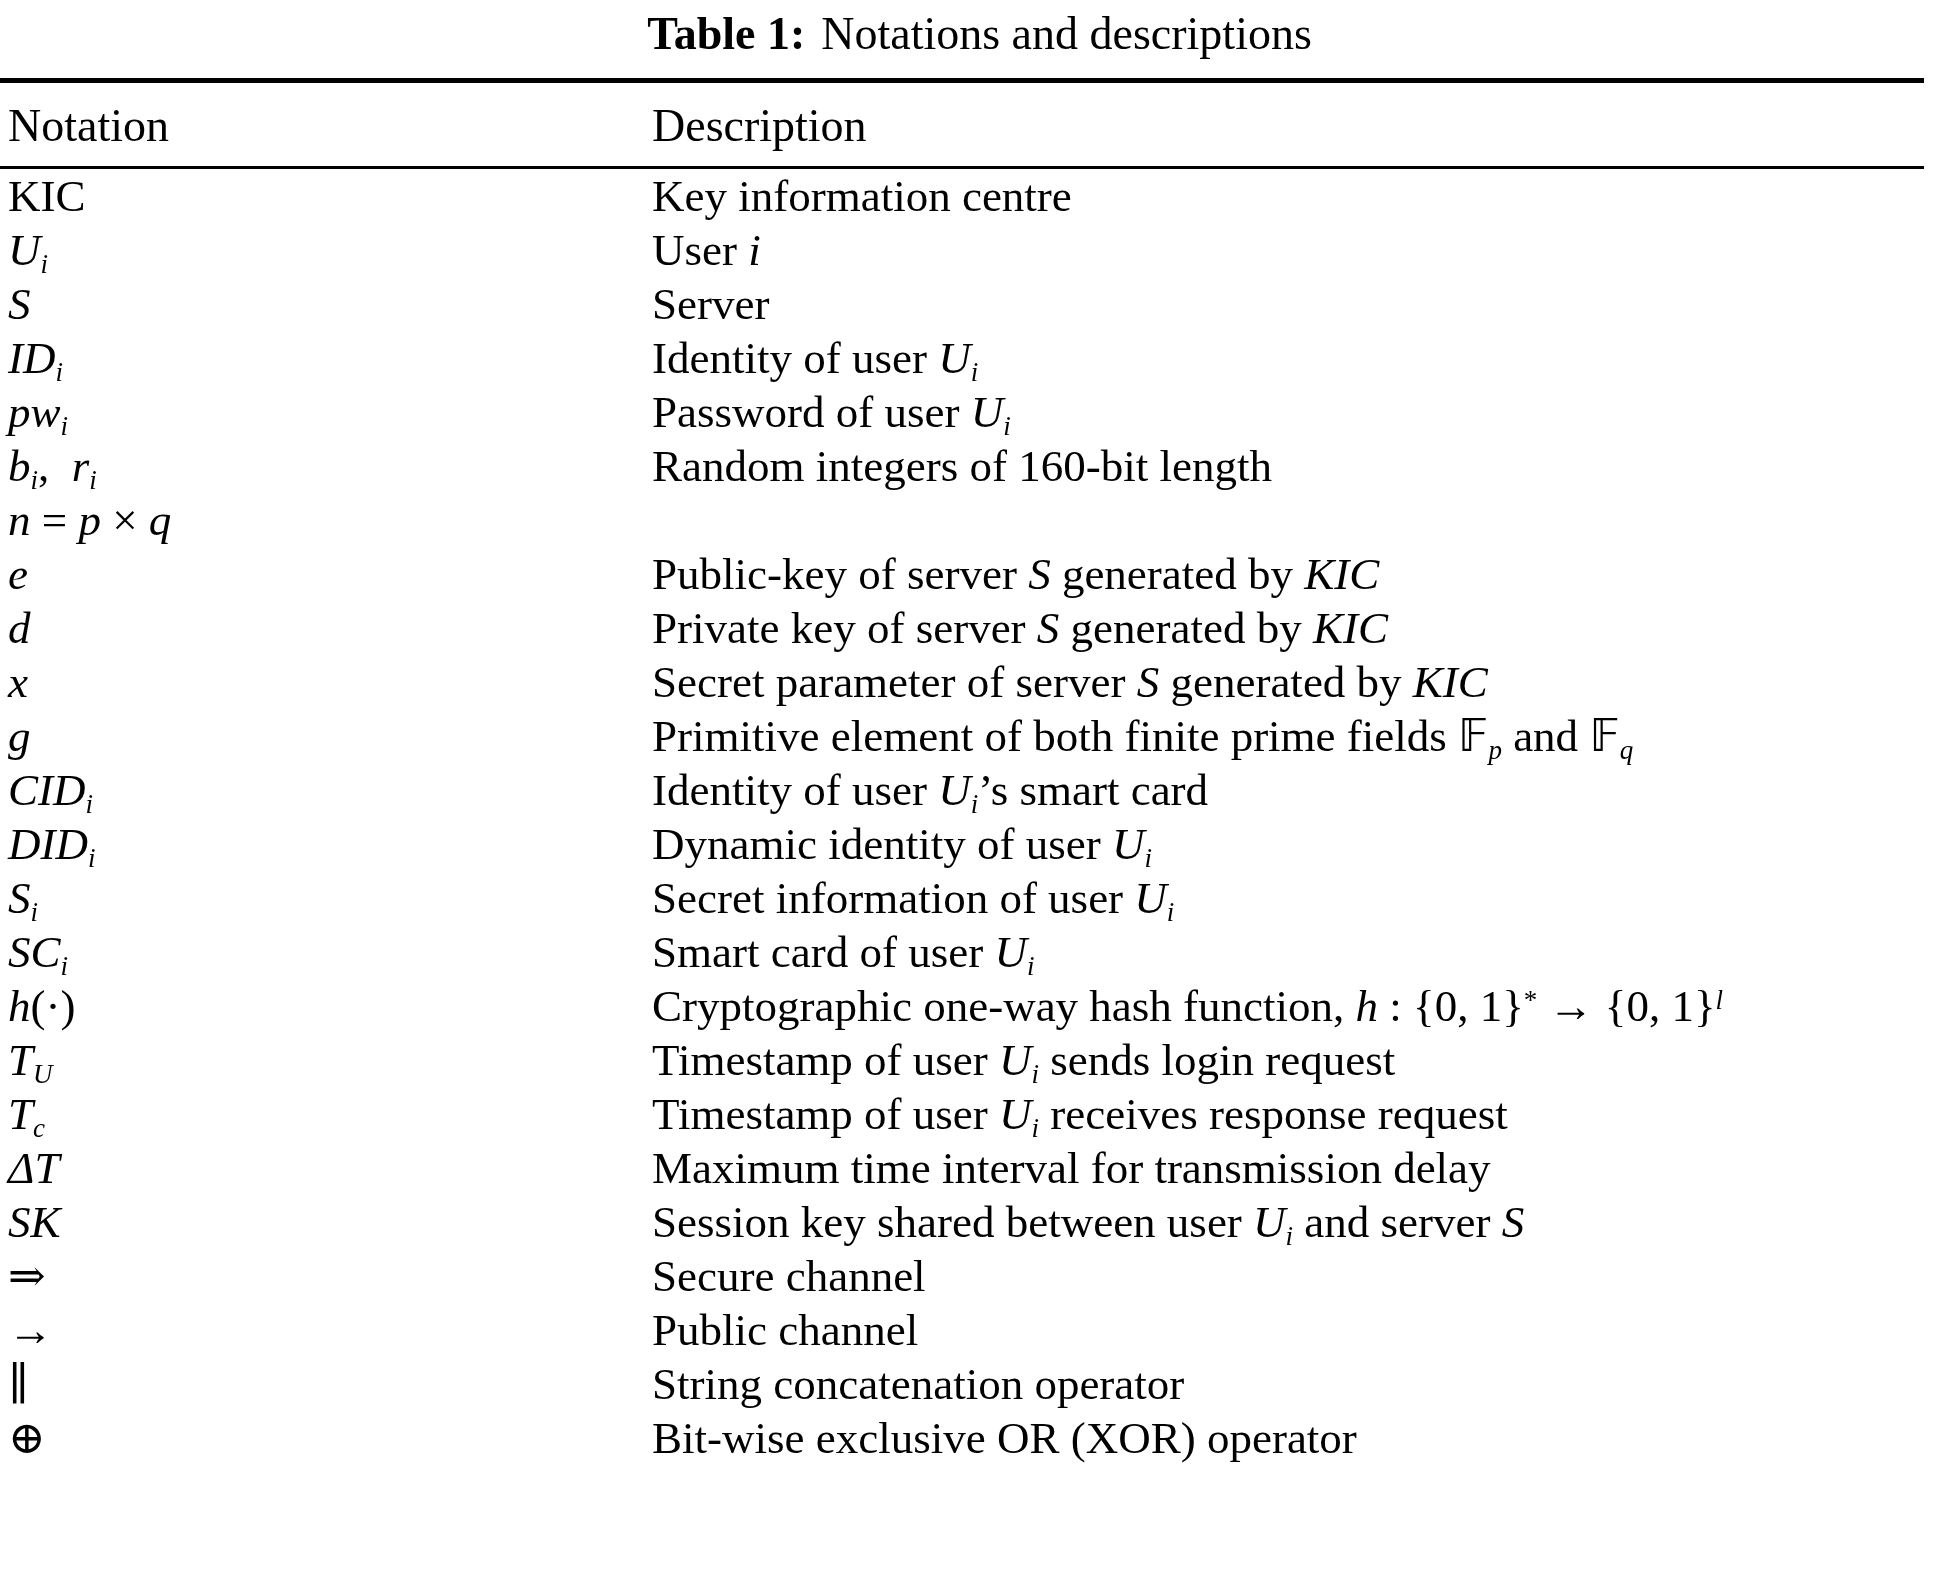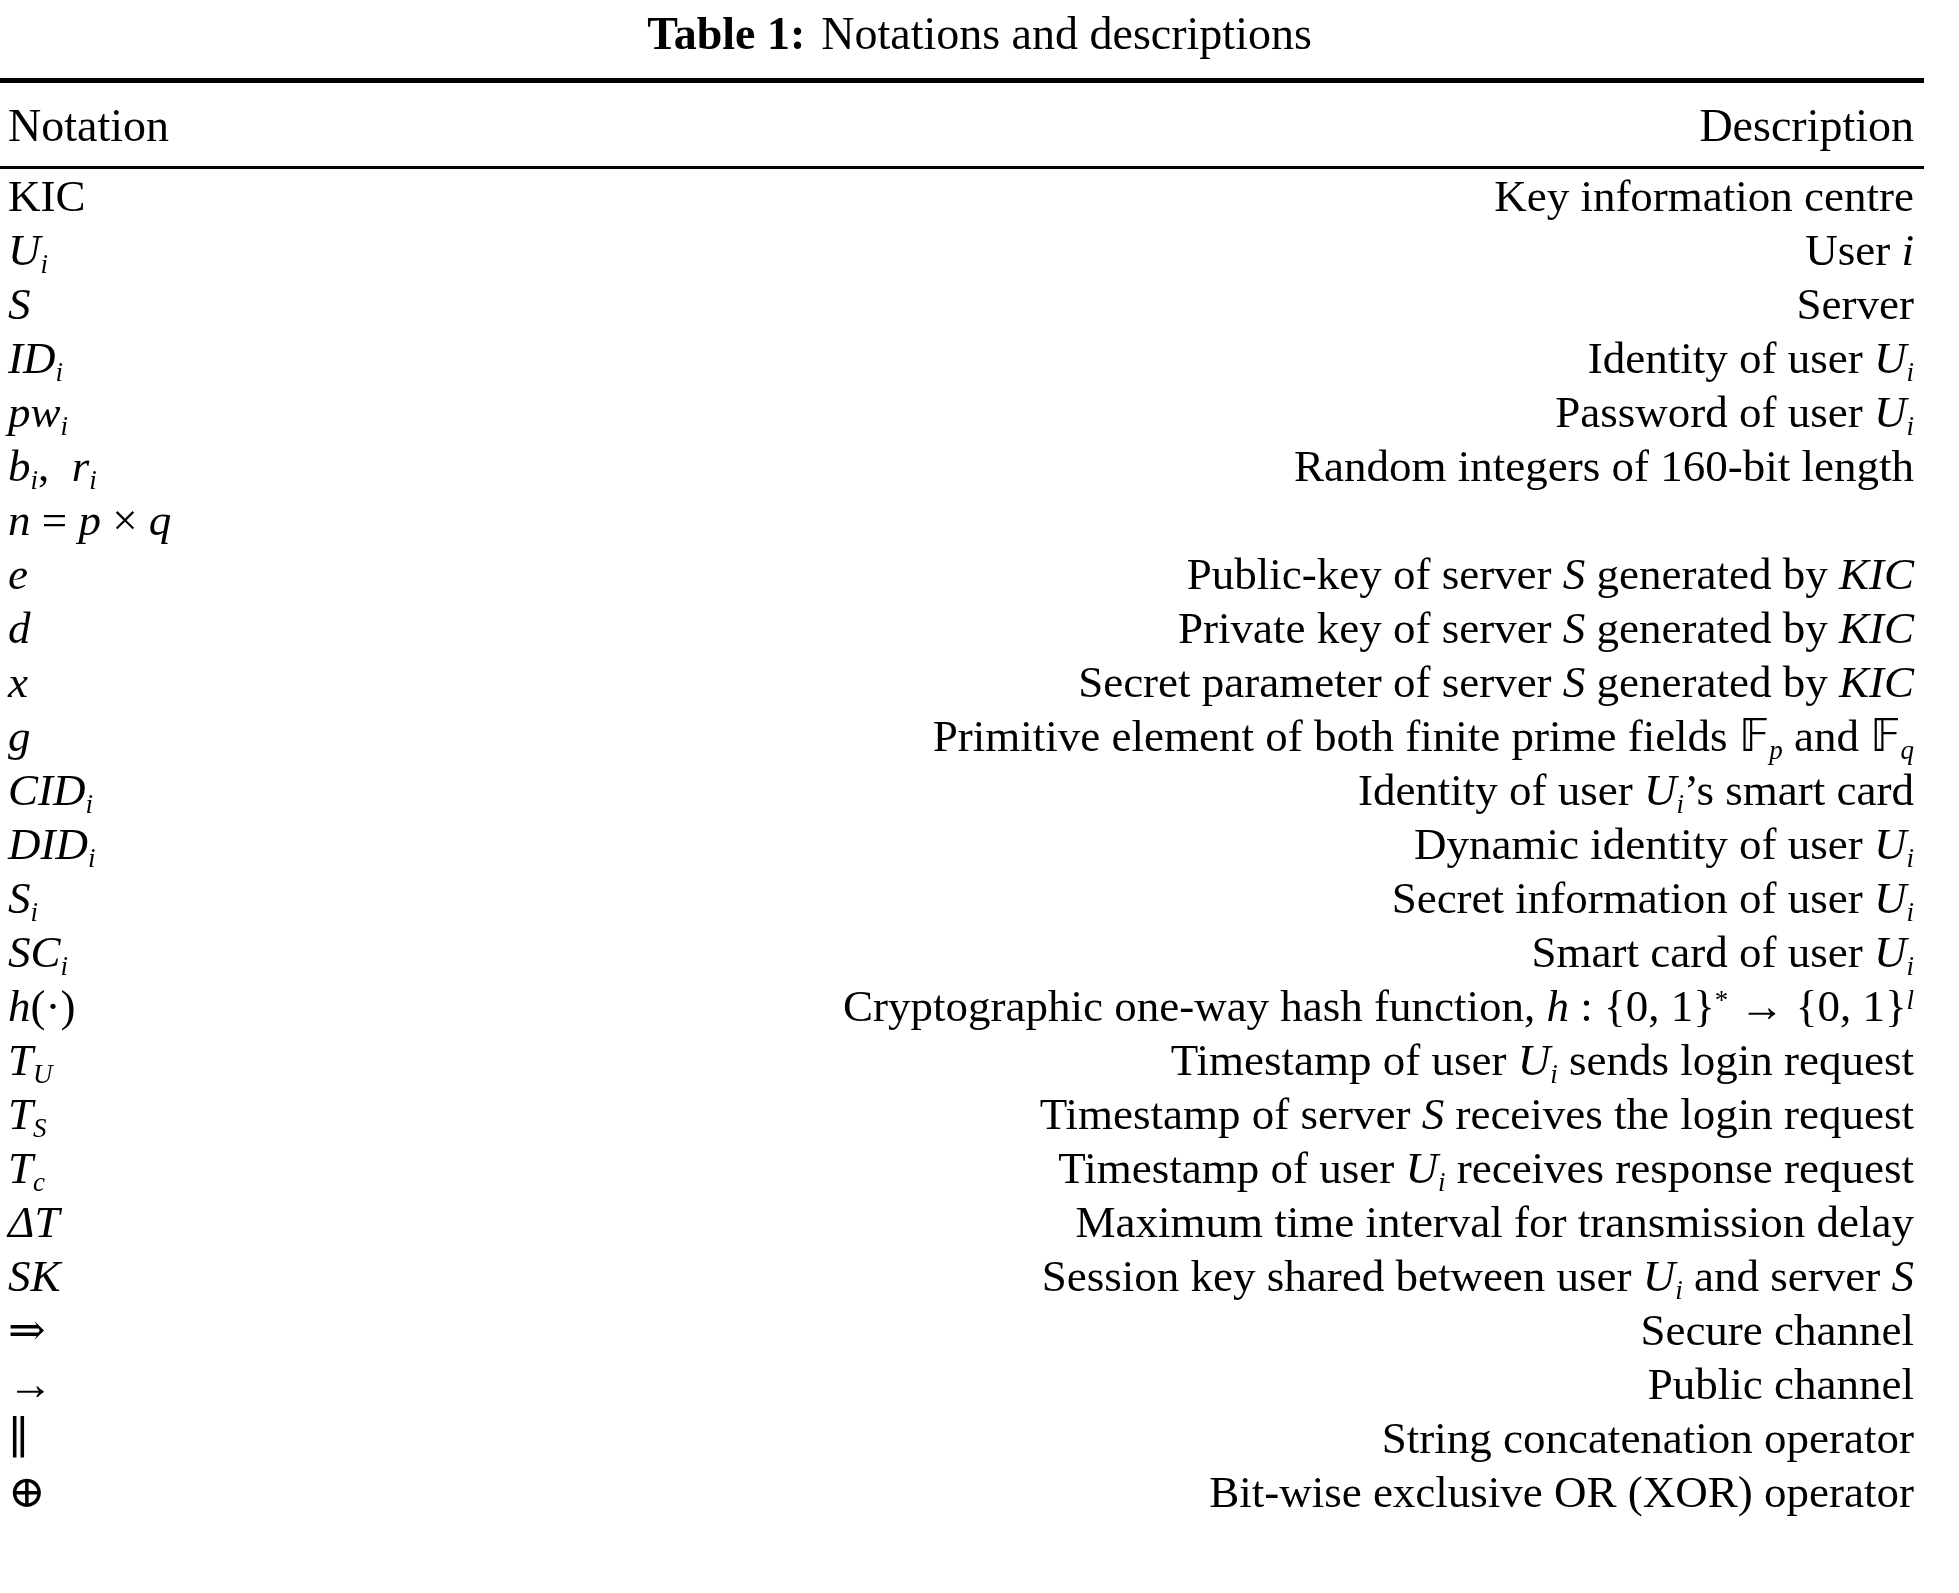--- a/index.html
+++ b/index.html
@@ -7,21 +7,21 @@
     width:1959px; height:1593px; overflow:hidden; color:#000;
     font-family:"Liberation Serif","DejaVu Serif",serif;
   }
   .caption { text-align:center; font-size:46px; padding-top:8px; line-height:52px; }
   .cap-label { font-weight:bold; margin-right:16px; }
   .tbl { width:1924px; }
   .rule-top { border-top:5px solid #000; margin-top:18px; }
   .hdr-row { display:flex; font-size:46px; padding:16px 0 14px 0; }
   .rule-mid { border-top:3px solid #000; }
   .col-notation { width:652px; flex:0 0 652px; padding-left:8px; box-sizing:border-box; }
-  .col-desc { flex:1 1 auto; padding-right:10px;text-align:right; }
+  .col-desc { flex:1 1 auto; padding-right:10px; }
   .body-rows { padding-top:0; padding-bottom:8px; }
   .row { display:flex; font-size:45px; line-height:54px; }
   .cell { white-space:normal; }
   i { font-style:italic; }
   sub { font-size:60%; line-height:0; vertical-align:-0.28em; }
   sup { font-size:60%; line-height:0; vertical-align:0.45em; }
   .ds { font-family:"DejaVu Sans","DejaVu Serif",sans-serif; font-style:normal; }
 </style>
 </head>
 <body>
@@ -119,24 +119,20 @@
   <div class="row">
     <div class="cell col-notation"><i>h</i>(·)</div>
     <div class="cell col-desc">Cryptographic one-way hash function, <i>h</i> : {0, 1}<sup>*</sup> → {0, 1}<sup><i>l</i></sup></div>
   </div>
 
   <div class="row">
     <div class="cell col-notation"><i>T</i><sub><i>U</i></sub></div>
     <div class="cell col-desc">Timestamp of user <i>U</i><sub><i>i</i></sub> sends login request</div>
   </div>
 
-  <div class="row">
-    <div class="cell col-notation"><i>T</i><sub><i>S</i></sub></div>
-    <div class="cell col-desc">Timestamp of server <i>S</i> receives the login request</div>
-  </div>
 
   <div class="row">
     <div class="cell col-notation"><i>T</i><sub><i>c</i></sub></div>
     <div class="cell col-desc">Timestamp of user <i>U</i><sub><i>i</i></sub> receives response request</div>
   </div>
 
   <div class="row">
     <div class="cell col-notation"><i>ΔT</i></div>
     <div class="cell col-desc">Maximum time interval for transmission delay</div>
   </div>

